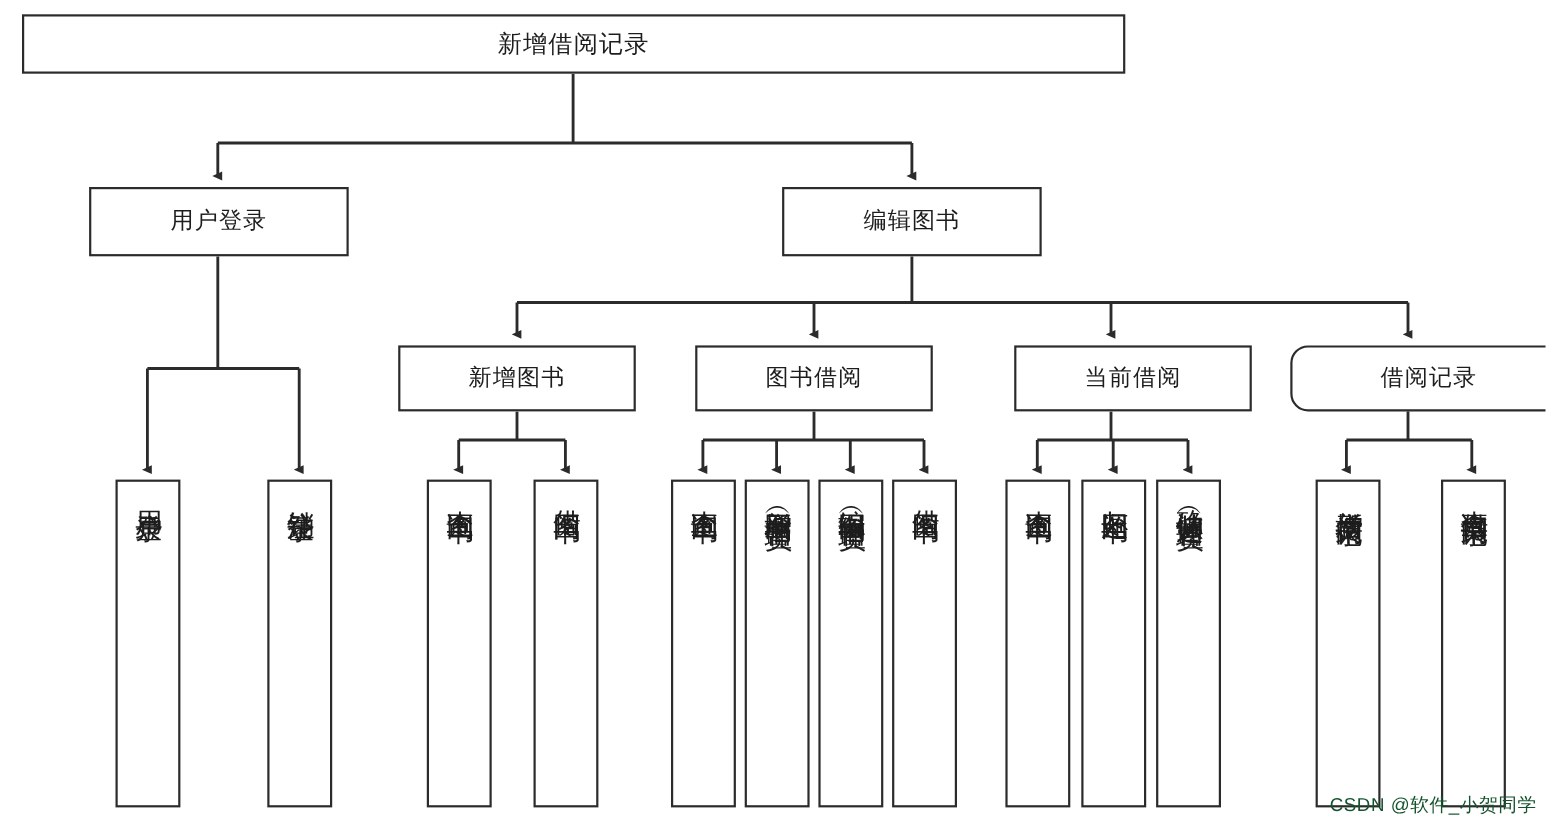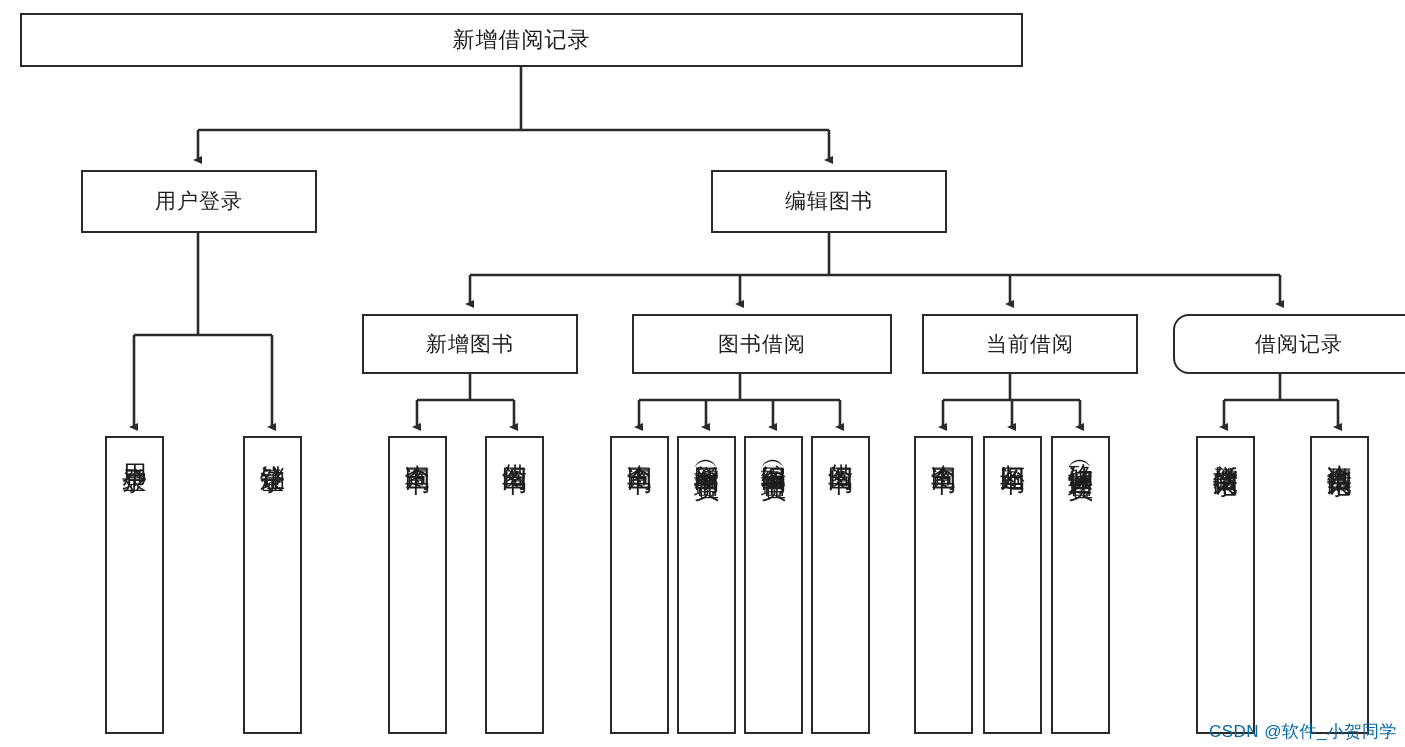--- a/index.html
+++ b/index.html
@@ -42,21 +42,21 @@
     letter-spacing:2px;
     line-height:1;
     margin:0 auto;
   }
   svg.links{position:absolute;left:0;top:0;width:1405px;height:747px;pointer-events:none;}
   .watermark{
     position:absolute;
     right:8px;
     bottom:4px;
     font-size:17px;
-    color:#0369a1;
+    color:#14532d;
     letter-spacing:0.5px;
     white-space:nowrap;
   }
 </style>
 </head>
 <body>
 
 <div id="diagram">
 
   <svg class="links" viewBox="0 0 1405 747">
@@ -116,21 +116,21 @@
   <div class="node h-node" style="left:81px;top:170px;width:236px;height:63px;">
     <span class="lbl">用户登录</span>
   </div>
   <div class="node h-node" style="left:711px;top:170px;width:236px;height:63px;">
     <span class="lbl">编辑图书</span>
   </div>
 
   <div class="node h-node" style="left:362px;top:314px;width:216px;height:60px;">
     <span class="lbl">新增图书</span>
   </div>
-  <div class="node h-node" style="left:632px;top:314px;width:260px;height:60px;">
+  <div class="node h-node" style="left:632px;top:314px;width:216px;height:60px;">
     <span class="lbl">图书借阅</span>
   </div>
   <div class="node h-node" style="left:902px;top:314px;width:216px;height:60px;margin-left:20px;">
     <span class="lbl">当前借阅</span>
   </div>
   <div class="node h-node" style="left:1173px;top:314px;width:252px;height:60px;border-radius:16px;">
     <span class="lbl">借阅记录</span>
   </div>
 
   <div class="node v-node" style="left:105px;top:436px;width:59px;height:298px;">

